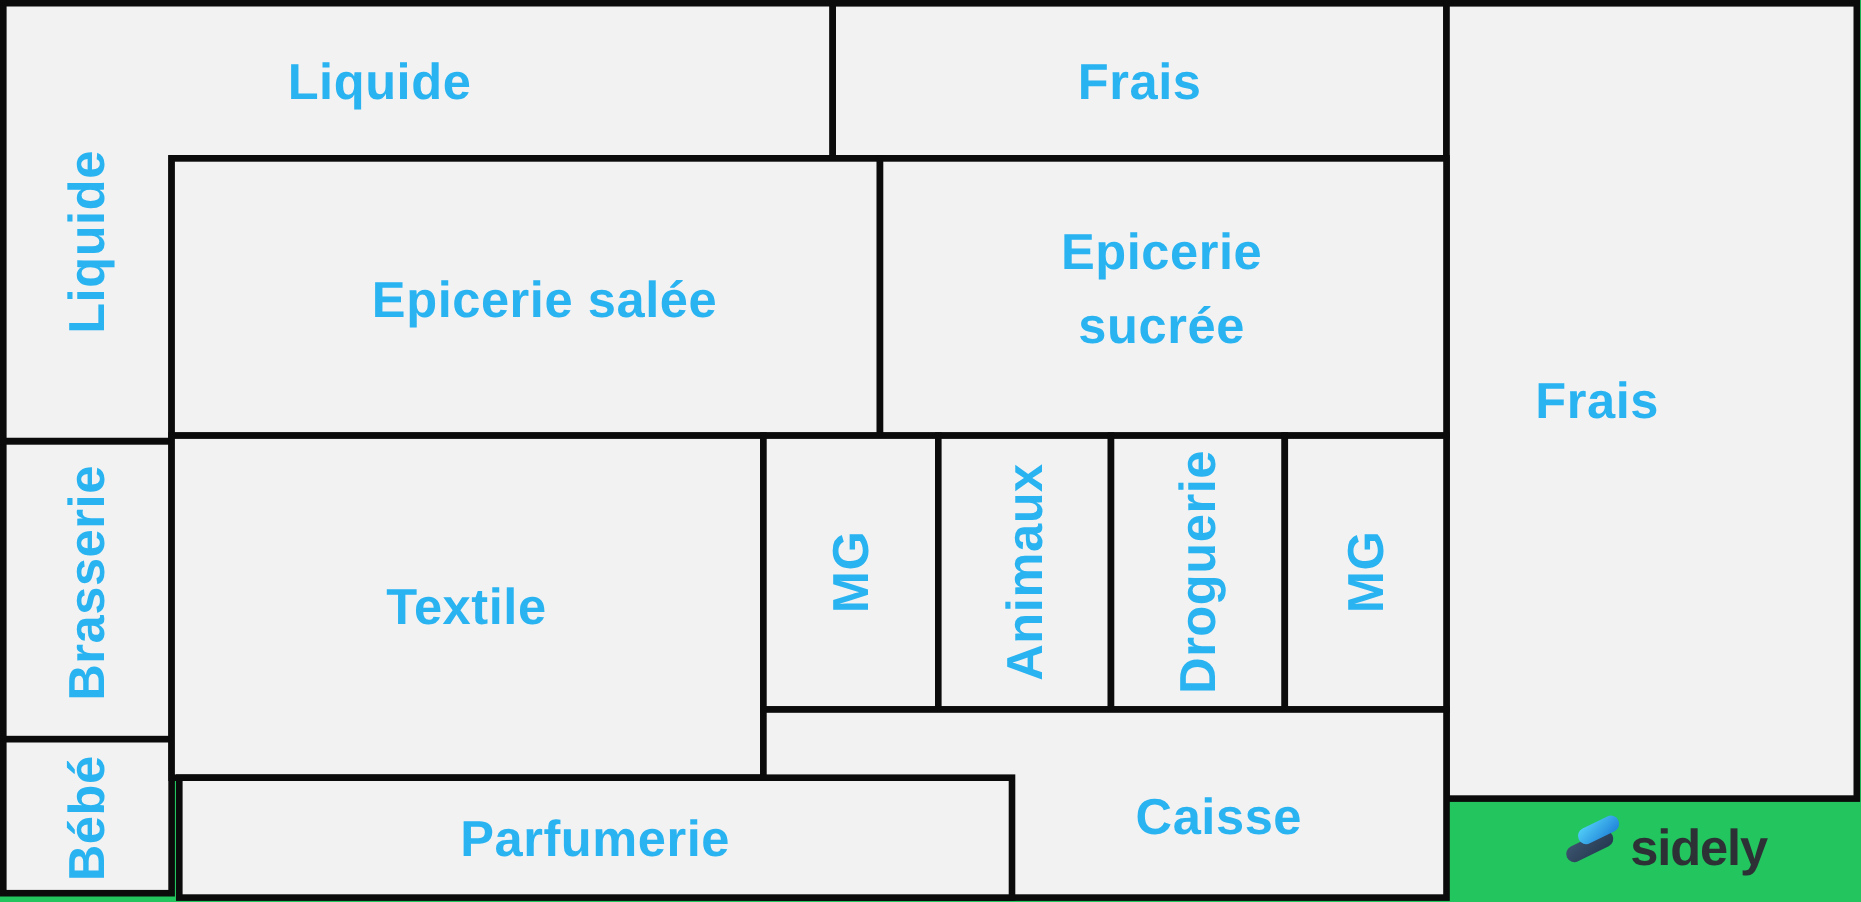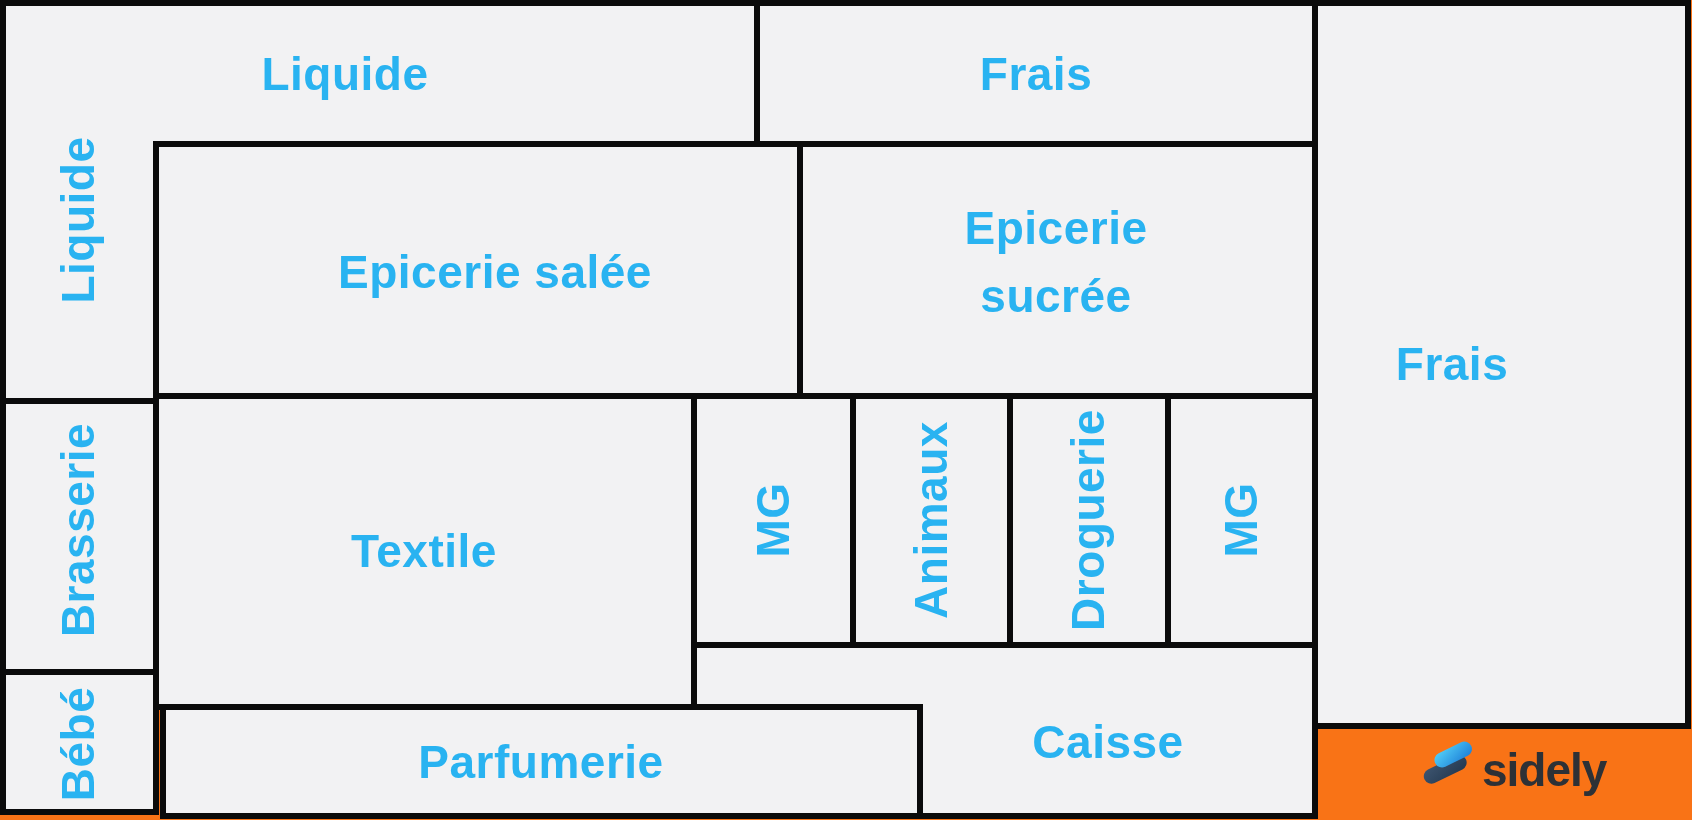--- a/index.html
+++ b/index.html
@@ -8,21 +8,21 @@
     background: #ffffff;
     width: 1692px;
     height: 820px;
     overflow: hidden;
     font-family: "Liberation Sans", sans-serif;
   }
   .stage {
     position: relative;
     width: 1692px;
     height: 820px;
-    background: #f97316;
+    background: #22c55e;
   }
   svg { display: block; }
   .room {
     fill: #f2f2f3;
     stroke: #0b0b0b;
     stroke-width: 6;
   }
   .room-label {
     fill: #29b3f1;
     font-family: "Liberation Sans", sans-serif;

